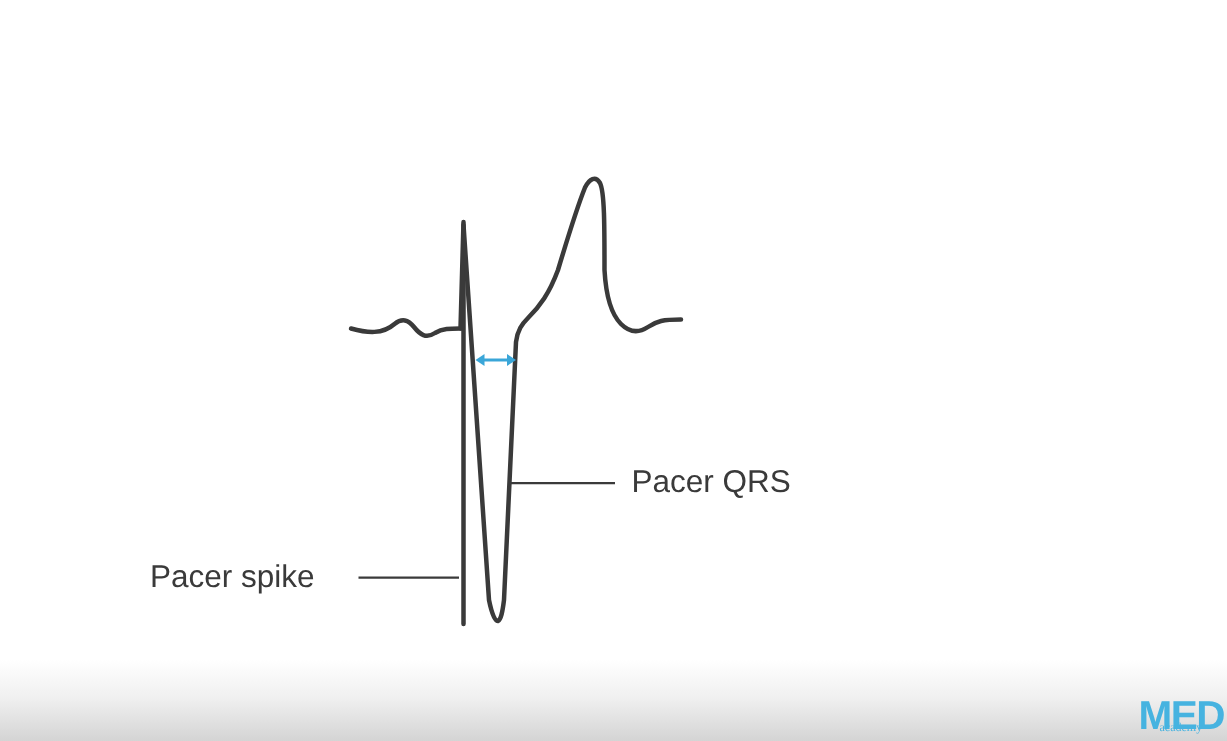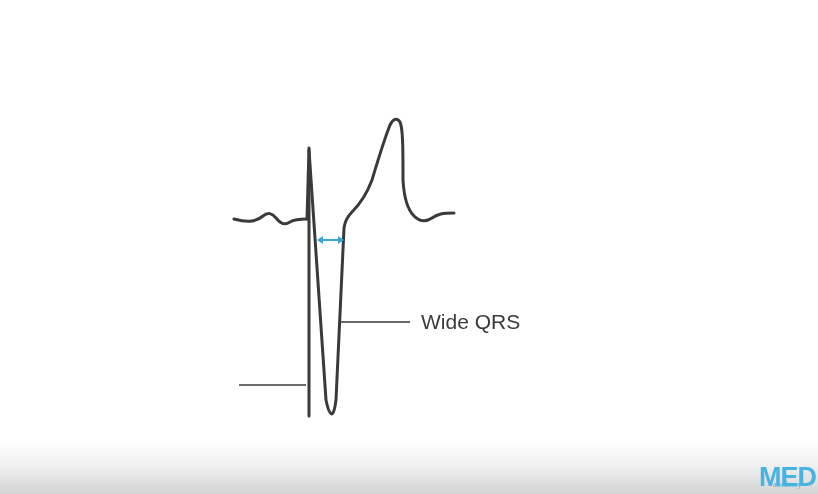--- a/index.html
+++ b/index.html
@@ -40,19 +40,20 @@
     <g>
       <line x1="320" y1="240" x2="341" y2="240" stroke="#3aa6d8" stroke-width="2"></line>
       <polygon points="317,240 323,236 323,244" fill="#3aa6d8"></polygon>
       <polygon points="344,240 338,236 338,244" fill="#3aa6d8"></polygon>
     </g>
 
     <line x1="239" y1="385" x2="306" y2="385" stroke="#3a3a3a" stroke-width="1.5"></line>
     <line x1="340" y1="322" x2="410" y2="322" stroke="#3a3a3a" stroke-width="1.5"></line>
   </svg>
 
-  <div class="label" style="left:421px; top:310px;">Wide QRS</div>
+  <div class="label" style="left:100px; top:373px;">Pacer spike</div>
+  <div class="label" style="left:421px; top:310px;">Pacer QRS</div>
 
   <div class="logo">
     <span class="logo-text">MED</span>
     <span class="logo-sub">academy</span>
   </div>
 </div>
 
 </body></html>

